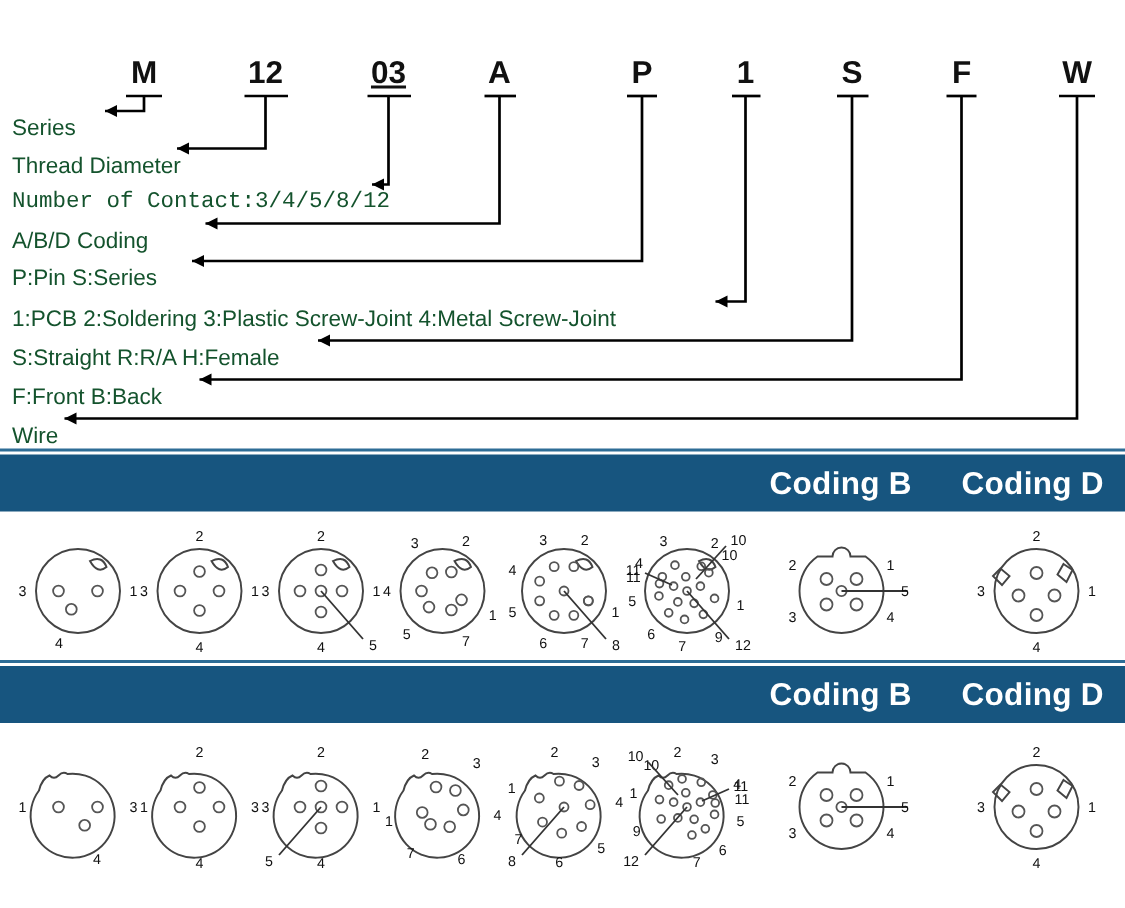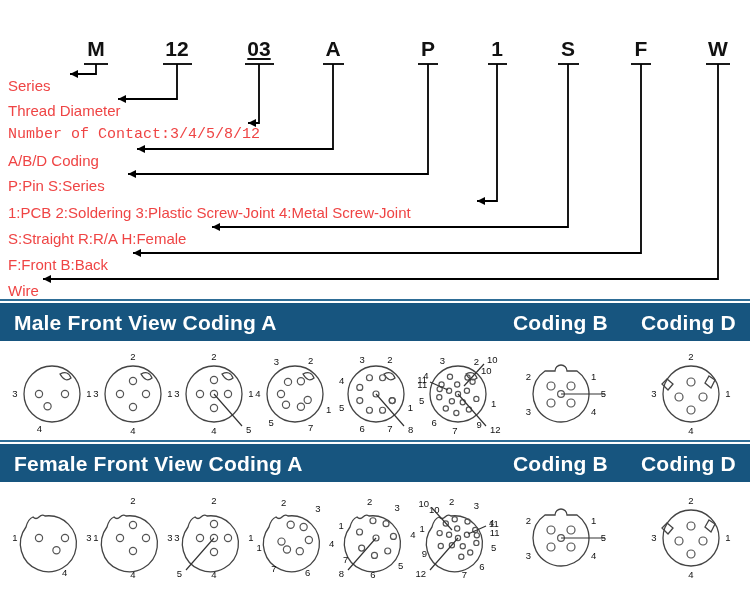--- a/index.html
+++ b/index.html
@@ -13,21 +13,21 @@
   
   .decoder{position:absolute;left:0;top:0;width:750px;height:300px;}
   .code-cell{
     position:absolute;top:38px;
     font-size:21px;font-weight:700;color:#111;
     text-align:center;transform:translateX(-50%);
     letter-spacing:0px;line-height:22px;
   }
   .spec-line{
     position:absolute;left:8px;
-    font-size:15px;color:#ef4444;white-space:nowrap;
+    font-size:15px;color:#14532d;white-space:nowrap;
     line-height:16px;
   }
   .decoder svg{position:absolute;left:0;top:0;}
 
   
   .bar{
     position:absolute;left:0;width:750px;height:38px;
     background:#17557f;
   }
   .bar-title{
@@ -115,21 +115,20 @@
         <div class="spec-line" style="top: 178px;">P:Pin S:Series</div>
         <div class="spec-line" style="top: 205px;">1:PCB 2:Soldering 3:Plastic Screw-Joint 4:Metal Screw-Joint</div>
         <div class="spec-line" style="top: 231px;">S:Straight R:R/A H:Female</div>
         <div class="spec-line" style="top: 257px;">F:Front B:Back</div>
         <div class="spec-line" style="top: 283px;">Wire</div>
       </div>
   </div>
 
   <div id="sections">
       <div class="bar" style="top: 303px; background: rgb(23, 85, 127);">
-        <div class="bar-title" style="left: 14px;">Male Front View Coding A</div>
         <div class="bar-title" style="left: 513px;">Coding B</div>
         <div class="bar-title" style="left: 641px;">Coding D</div>
       </div>
       <div class="rule" style="top: 299px; background: rgb(46, 109, 150);"></div>
       <div class="row" style="top: 348px; height: 100px;">
         <div class="conn" style="left: 6px;">
           <svg width="92" height="96" viewBox="0 0 92 96">
             <circle cx="46" cy="46" r="28" class="body-line"></circle>
             <path d="M 54 26 q 8 -4 11 4 q -6 5 -11 -4 z" class="body-line"></path>
             <circle cx="59" cy="46" r="3.6" class="pin-circ"></circle>
@@ -277,21 +276,20 @@
             <circle cx="58" cy="49" r="4" class="pin-circ"></circle>
             <circle cx="46" cy="62" r="4" class="pin-circ"></circle>
             <text x="46" y="12.4" class="pin-num" text-anchor="middle">2</text>
             <text x="83" y="49.4" class="pin-num" text-anchor="middle">1</text>
             <text x="9" y="49.39999999999999" class="pin-num" text-anchor="middle">3</text>
             <text x="45.99999999999999" y="86.4" class="pin-num" text-anchor="middle">4</text>
           </svg>
         </div>
       </div>
       <div class="bar" style="top: 444px; background: rgb(23, 85, 127);">
-        <div class="bar-title" style="left: 14px;">Female Front View Coding A</div>
         <div class="bar-title" style="left: 513px;">Coding B</div>
         <div class="bar-title" style="left: 641px;">Coding D</div>
       </div>
       <div class="rule" style="top: 440px; background: rgb(46, 109, 150);"></div>
       <div class="row" style="top: 492px; height: 100px;">
         <div class="conn" style="left: 6px;">
           <svg width="92" height="96" viewBox="0 0 92 96">
             <path d="M 20 35 q 2 -8 7 -10 q 3 3 6 0 q 3 -3 6 -1 A 28 28 0 1 1 20 35 Z" class="body-line"></path>
             <circle cx="33" cy="46" r="3.6" class="pin-circ"></circle>
             <circle cx="59" cy="46" r="3.6" class="pin-circ"></circle>

